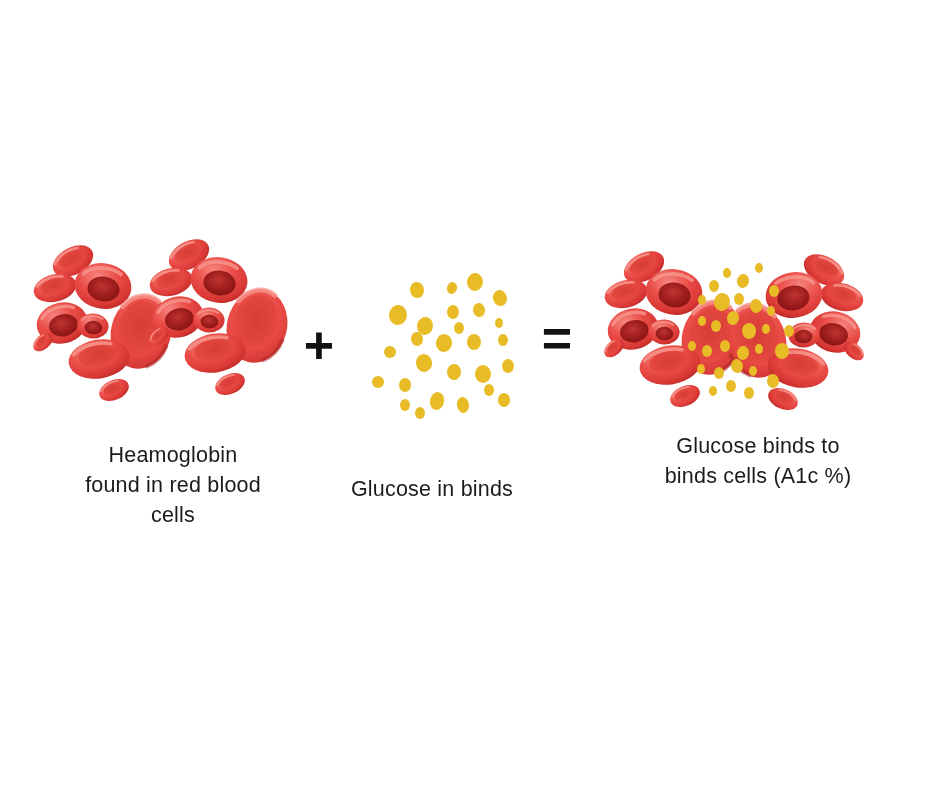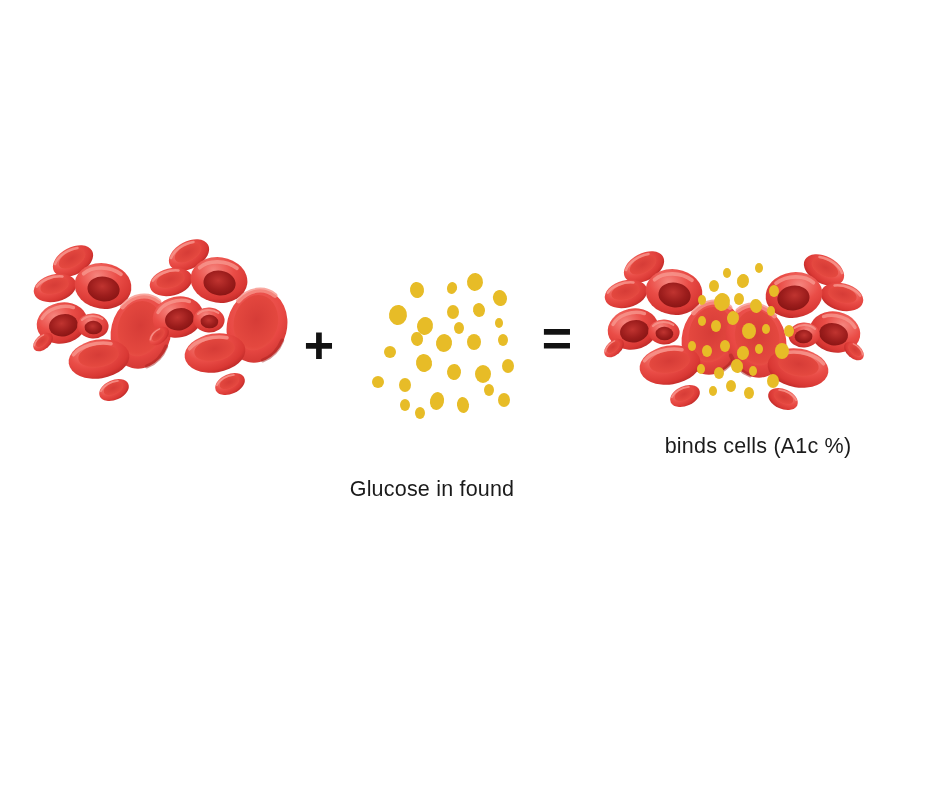--- a/index.html
+++ b/index.html
@@ -170,22 +170,28 @@
         <ellipse transform="translate(782,351)" rx="7" ry="8"></ellipse>
         <ellipse transform="translate(789,331)" rx="5" ry="6"></ellipse>
         <ellipse transform="translate(722,302) rotate(14)" rx="8" ry="9"></ellipse>
       </g>
     </g>
   </svg>
 
   <div class="operator op-plus">+</div>
   <div class="operator op-equals">=</div>
 
+  <div class="label label-hemoglobin">
+    <div>Heamoglobin</div>
+    <div>found in red blood</div>
+    <div>cells</div>
+  </div>
 
   <div class="label label-glucose">
-    <div>Glucose in found</div>
+    <div>Glucose in binds</div>
   </div>
 
   <div class="label label-a1c">
+    <div>Glucose binds to</div>
     <div>binds cells (A1c %)</div>
   </div>
 
 </div>
 
 </body></html>

